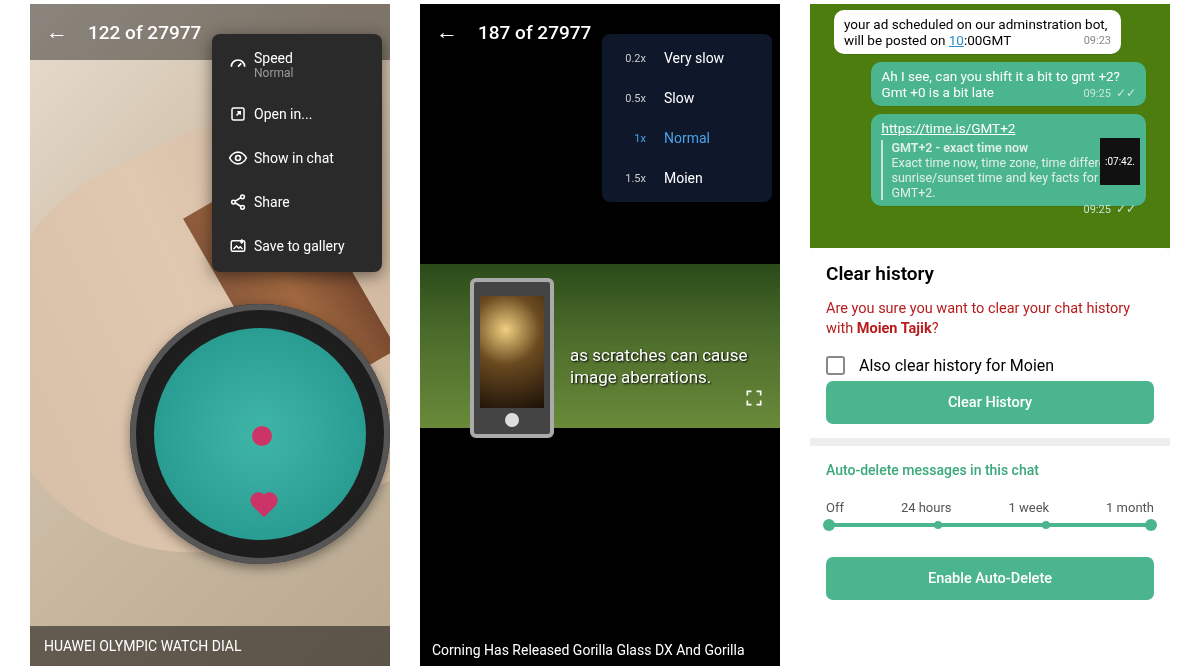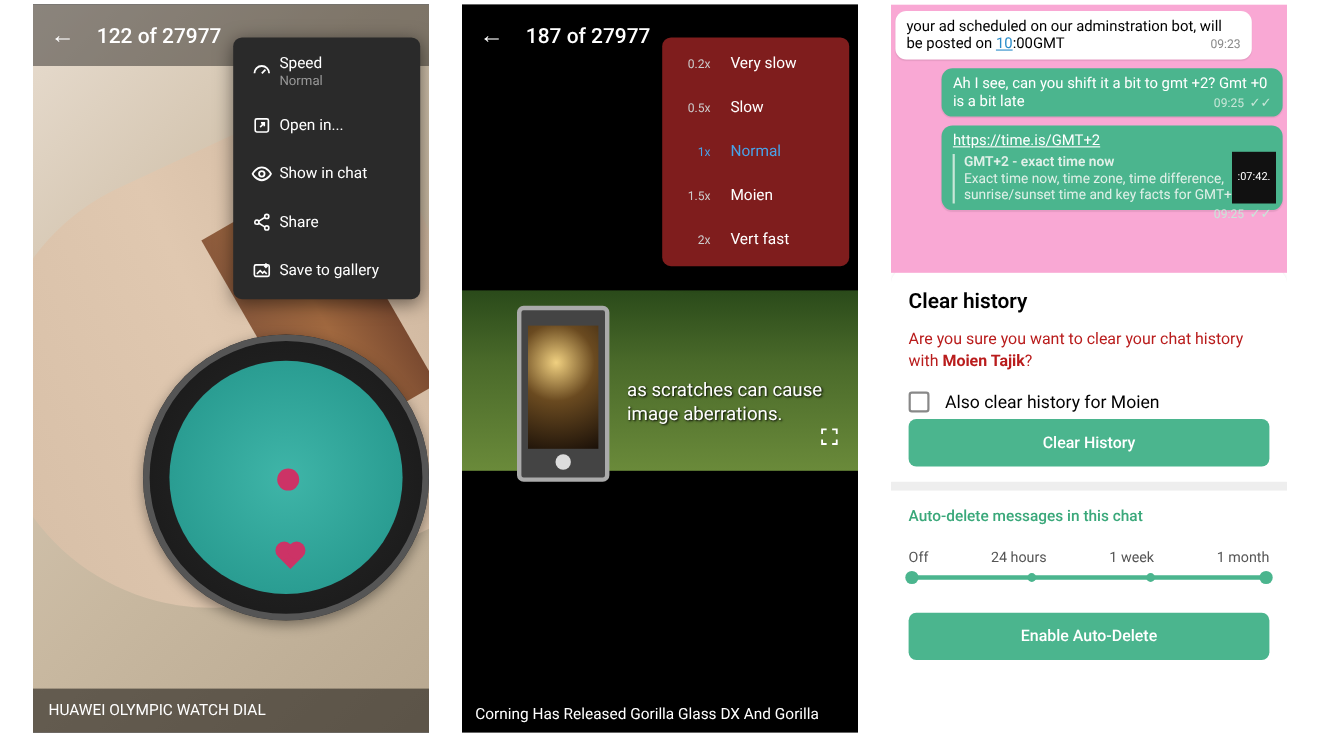--- a/index.html
+++ b/index.html
@@ -82,21 +82,21 @@
     padding: 12px 14px; font-size: 14px;
   }
   
   .p2-topbar {
     position: absolute; top: 0; left: 0; right: 0; height: 56px;
     display: flex; align-items: center; gap: 20px; padding: 0 16px;
     color: #fff; z-index: 10;
   }
   .p2-menu {
     position: absolute; top: 30px; right: 8px; width: 170px;
-    background: #7f1d1d; border-radius: 8px;
+    background: #0f172a; border-radius: 8px;
     box-shadow: 0 4px 16px rgba(0,0,0,0.5);
     padding: 4px 0; z-index: 20;
   }
   .speed-item {
     display: flex; align-items: center; gap: 18px; padding: 12px 14px;
     color: #fff; font-size: 14px; cursor: pointer;
   }
   .speed-item .mult { font-size: 11px; color: #ccc; min-width: 30px; text-align: right; }
   .speed-item.selected { color: #49a2e8; }
   .speed-item.selected .mult { color: #49a2e8; }
@@ -123,21 +123,21 @@
   .p2-fullscreen {
     position: absolute; bottom: 16px; right: 16px; color: #fff; font-size: 18px;
   }
   .p2-caption {
     position: absolute; bottom: 0; left: 0; right: 0;
     color: #fff; padding: 8px 12px; font-size: 14px;
   }
   
   .phone3 { background: #fff; }
   .p3-chat {
-    background: #f9a8d4; padding: 6px 4px 10px; height: 244px; position: relative;
+    background: #4d7c0f; padding: 6px 24px 10px; height: 244px; position: relative;
   }
   .bubble-in {
     background: #fff; border-radius: 10px; padding: 6px 10px; font-size: 13.5px;
     margin-bottom: 8px; position: relative; max-width: 92%;
     box-shadow: 0 1px 1px rgba(0,0,0,0.08);
   }
   .bubble-out {
     background: #4bb58e; color: #fff; border-radius: 10px; padding: 6px 10px;
     font-size: 13.5px; margin-bottom: 8px; margin-left: auto; max-width: 88%;
     box-shadow: 0 1px 1px rgba(0,0,0,0.08);
@@ -271,24 +271,20 @@
       <span>Slow</span>
     </div>
     <div class="speed-item selected">
       <span class="mult">1x</span>
       <span>Normal</span>
     </div>
     <div class="speed-item">
       <span class="mult">1.5x</span>
       <span>Moien</span>
     </div>
-    <div class="speed-item">
-      <span class="mult">2x</span>
-      <span>Vert fast</span>
-    </div>
   </div>
   <div class="p2-video">
     <div class="p2-device">
       <div class="p2-screen"></div>
       <div class="p2-homebtn"></div>
     </div>
     <div class="p2-overlay-text">
       <div>as scratches can cause</div>
       <div>image aberrations.</div>
     </div>

